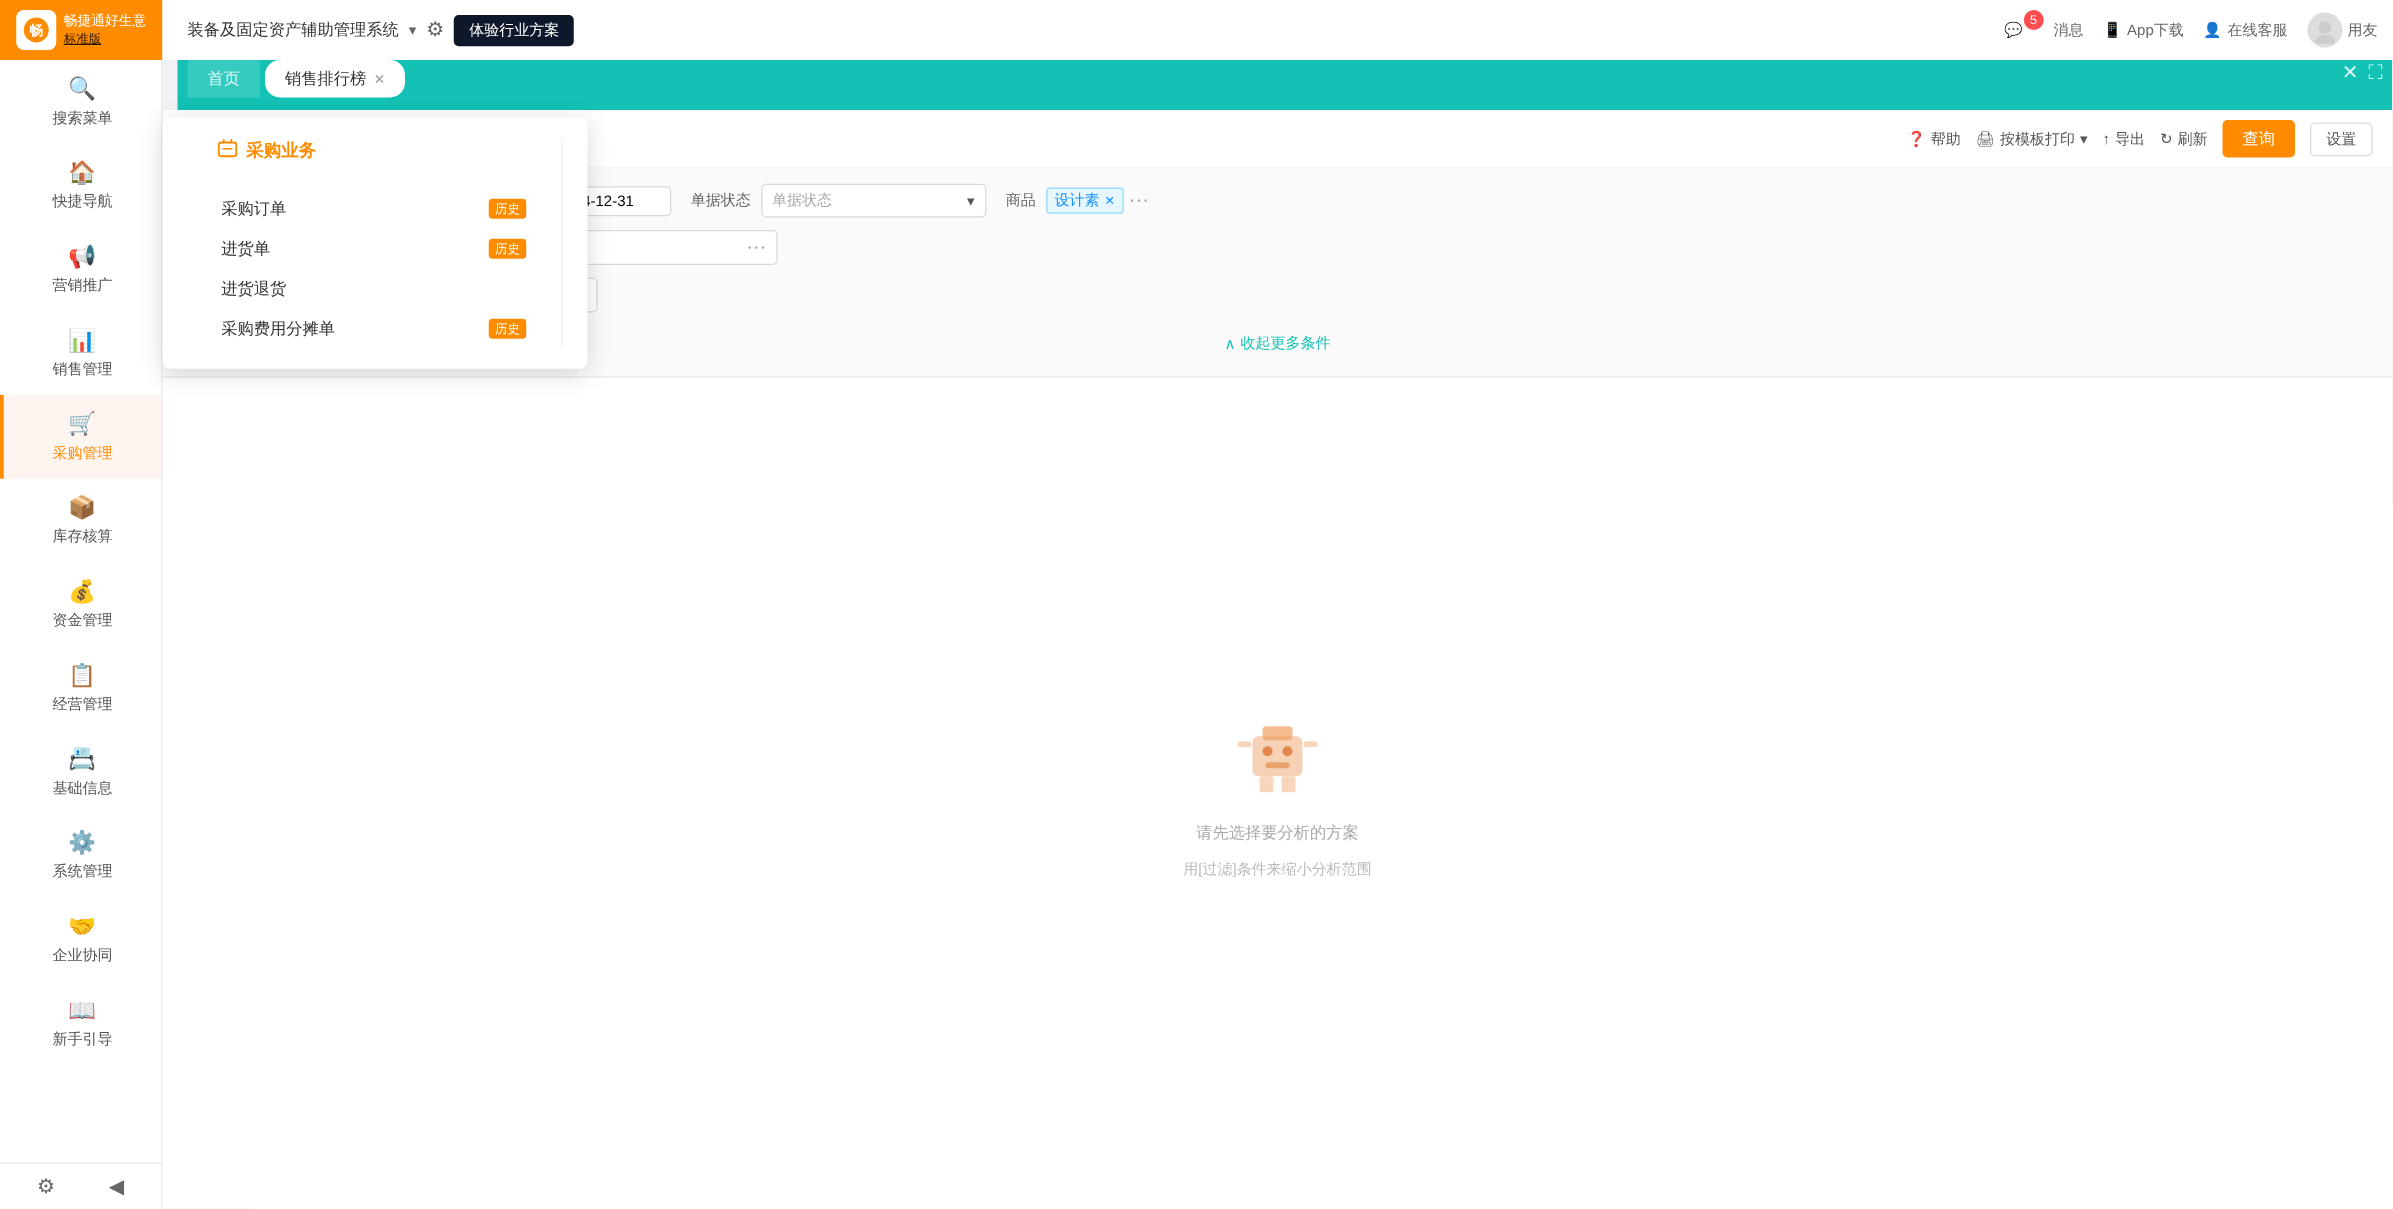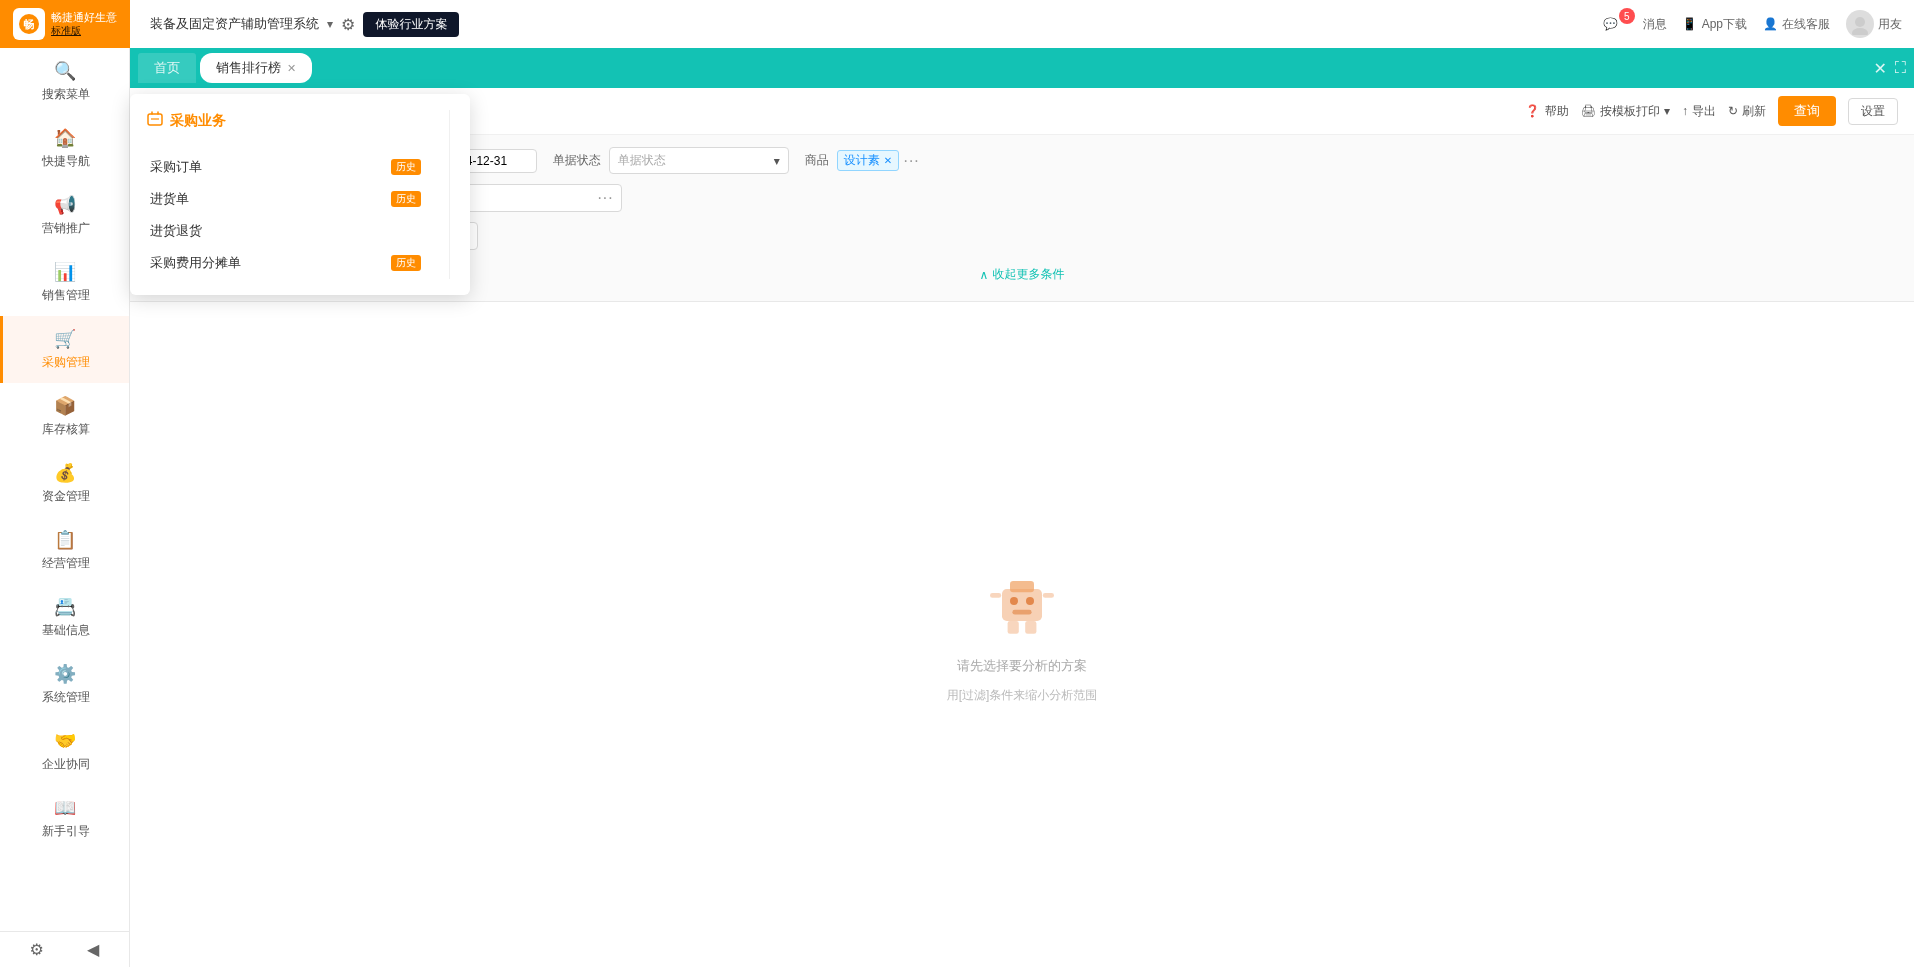--- a/index.html
+++ b/index.html
@@ -152,26 +152,27 @@
       flex: 1;
       display: flex;
       flex-direction: column;
       overflow: hidden;
       background: #f0f2f5;
     }
 
     
     .tab-bar {
       display: flex;
-      align-items: center;
+      align-items: flex-start;
       background: #13c2b4;
       height: 40px;
       flex-shrink: 0;
       padding: 0 8px;
       gap: 4px;
+      margin-left: 12px;
     }
     .tab-item {
       padding: 6px 16px;
       font-size: 13px;
       cursor: pointer;
       border-radius: 3px 3px 0 0;
       color: rgba(255,255,255,0.85);
       display: flex;
       align-items: center;
       gap: 6px;
@@ -342,20 +343,21 @@
       border-radius: 6px;
       box-shadow: 0 4px 20px rgba(0,0,0,0.15);
       z-index: 300;
       width: 340px;
       padding: 16px;
       display: flex;
       gap: 20px;
     }
     .dropdown-col {
       flex: 1;
+      margin-left: 27px;
     }
     .dropdown-col-header {
       display: flex;
       align-items: center;
       gap: 6px;
       font-size: 14px;
       font-weight: 600;
       color: #ff8c00;
       margin-bottom: 12px;
       padding-bottom: 8px;

